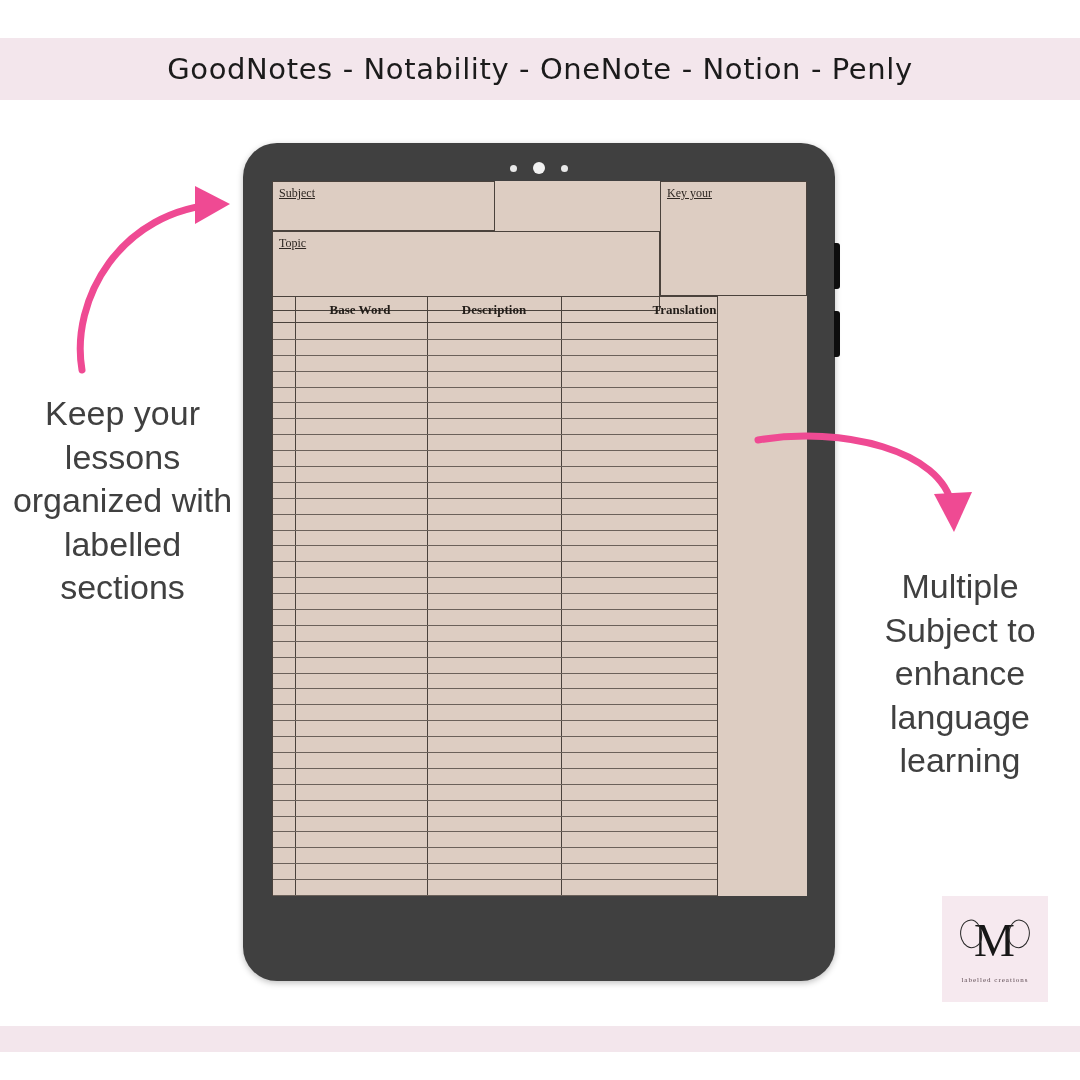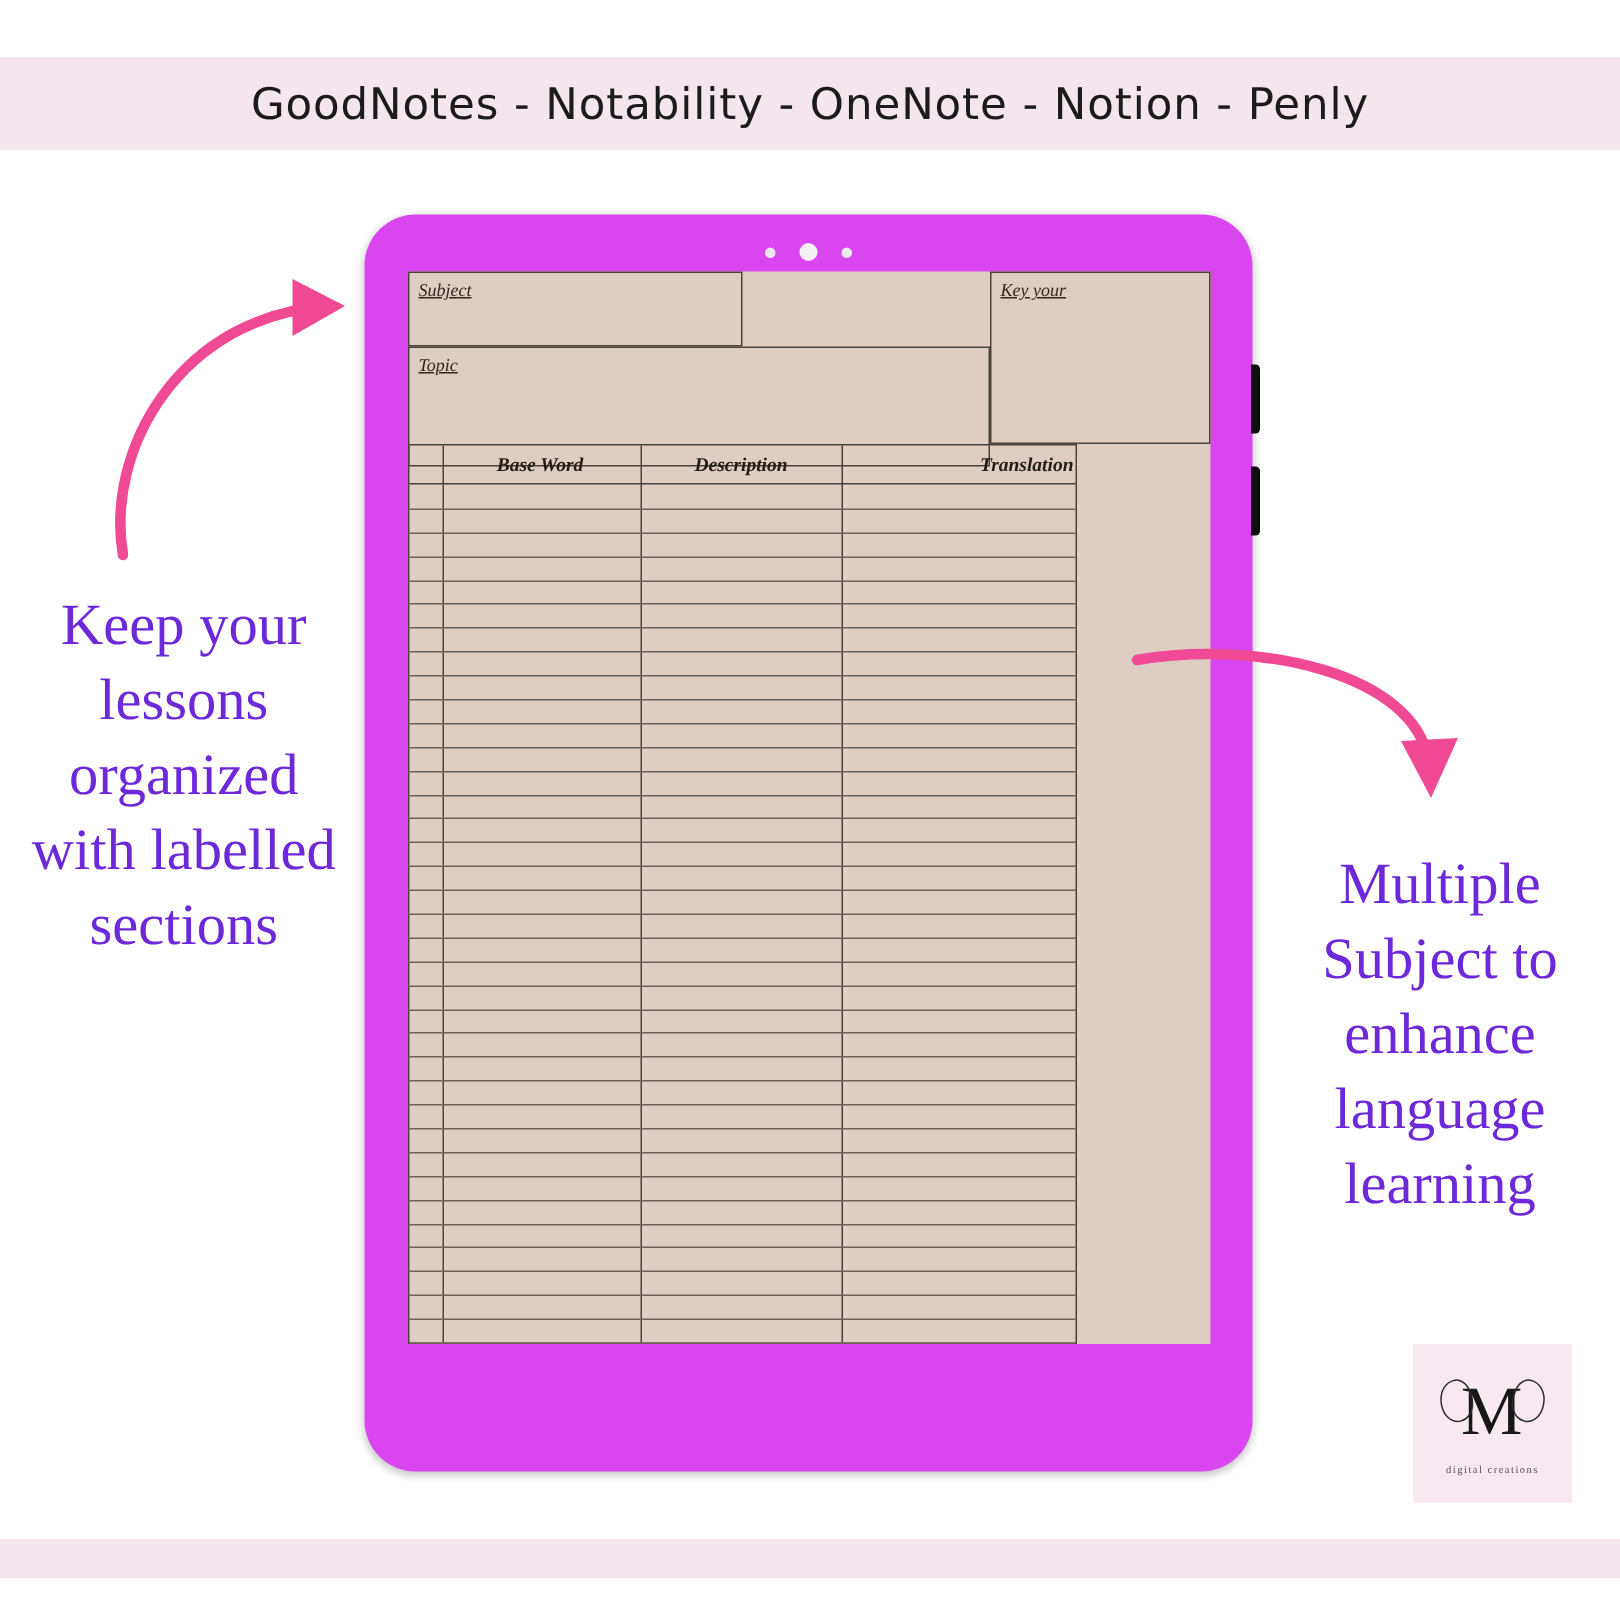--- a/index.html
+++ b/index.html
@@ -45,24 +45,23 @@
     background: #f3e6ec;
   }
 
   
   #tablet {
     position: absolute;
     left: 243px;
     top: 143px;
     width: 592px;
     height: 838px;
-    background: #d946ef;
+    background: #404040;
     border-radius: 34px;
     box-shadow: 0 2px 6px rgba(0,0,0,0.25);
-    font-style: italic;
   }
   #tablet-camera-bar {
     position: absolute;
     left: 50%;
     transform: translateX(-50%);
     top: 14px;
     width: 110px;
     height: 22px;
     display: flex;
     align-items: center;
@@ -165,24 +164,24 @@
     position: absolute;
     left: 0;
     width: 100%;
     height: 1px;
     background: #6b615a;
   }
 
   
   .annotation {
     position: absolute;
-    font-family: Liberation Serif, serif;
-    font-size: 39px;
+    font-family: Liberation Sans, sans-serif;
+    font-size: 34px;
     line-height: 1.28;
-    color: #6d28d9;
+    color: #404040;
     text-align: center;
   }
   #annotation-left {
     left: 10px;
     top: 392px;
     width: 225px;
   }
   #annotation-right {
     left: 845px;
     top: 565px;
@@ -329,16 +328,16 @@
   <path d="M6,20 C90,6 190,30 200,86" stroke="#ef4a93" stroke-width="7" fill="none" stroke-linecap="round"></path>
   <path d="M182,74 L202,112 L220,72 Z" fill="#ef4a93"></path>
 </svg>
 
 <div id="logo-card">
   <div style="position:relative; width:90px; height:54px; display:flex; align-items:center; justify-content:center;">
     <span class="wing" style="left:10px; top:6px; transform:rotate(-20deg);"></span>
     <span class="wing" style="right:10px; top:6px; transform:rotate(20deg) scaleX(-1);"></span>
     <span id="logo-mark">M</span>
   </div>
-  <div id="logo-sub">digital creations</div>
+  <div id="logo-sub">labelled creations</div>
 </div>
 
 <div id="bottom-banner"></div>
 
 </body></html>

